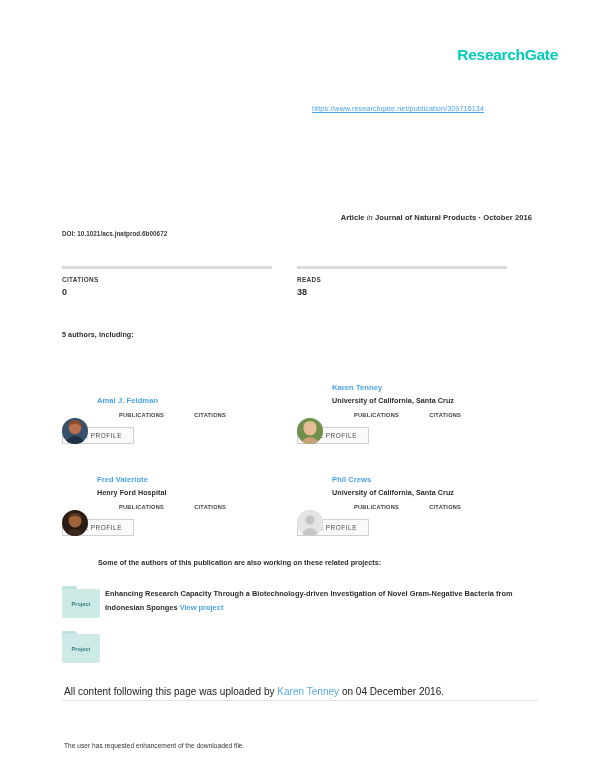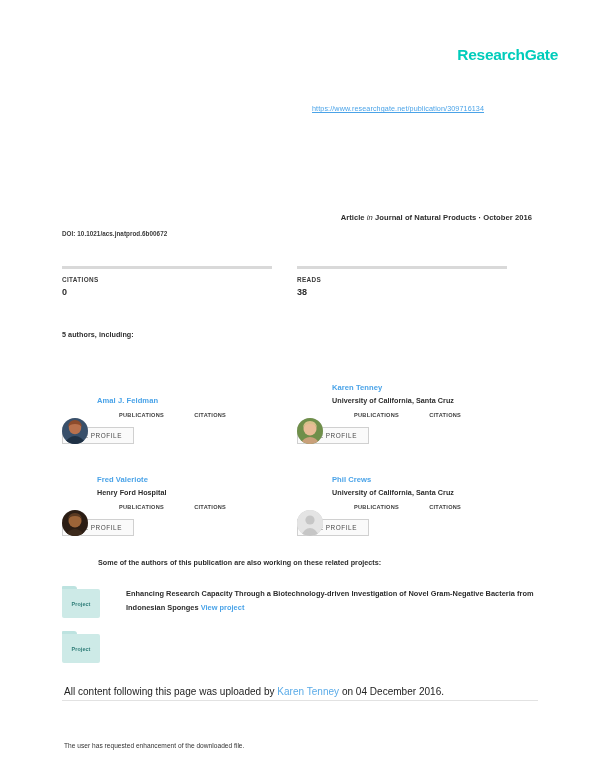--- a/index.html
+++ b/index.html
@@ -209,21 +209,21 @@
 
   .projects {
     position: absolute;
     top: 586px;
     left: 62px;
     width: 475px;
   }
   .project-row {
     display: flex;
     align-items: flex-start;
-    gap: 26px;
+    gap: 5px;
     margin-bottom: 13px;
   }
   .project-folder {
     flex: 0 0 38px;
     width: 38px;
     height: 32px;
     position: relative;
   }
   .folder-tab {
     position: absolute;

